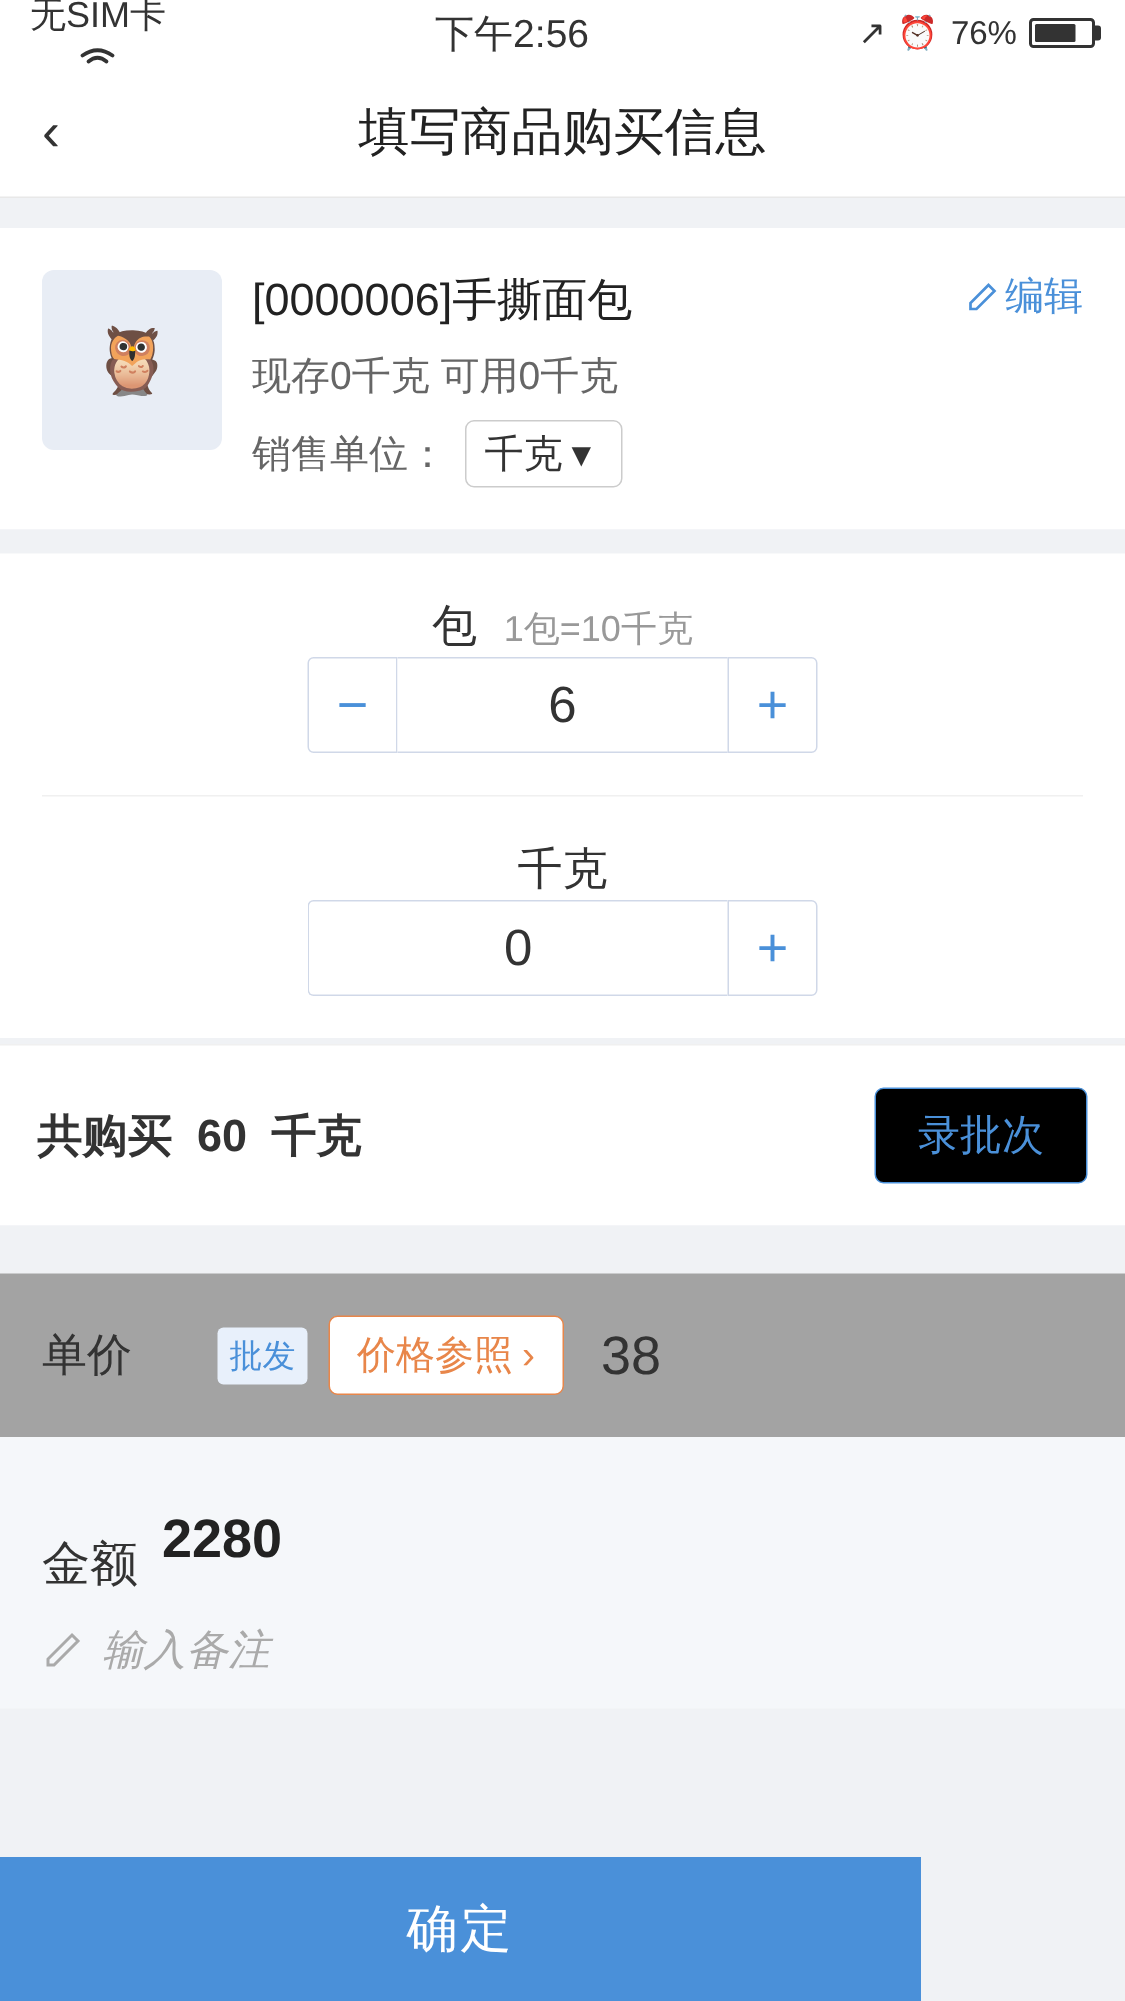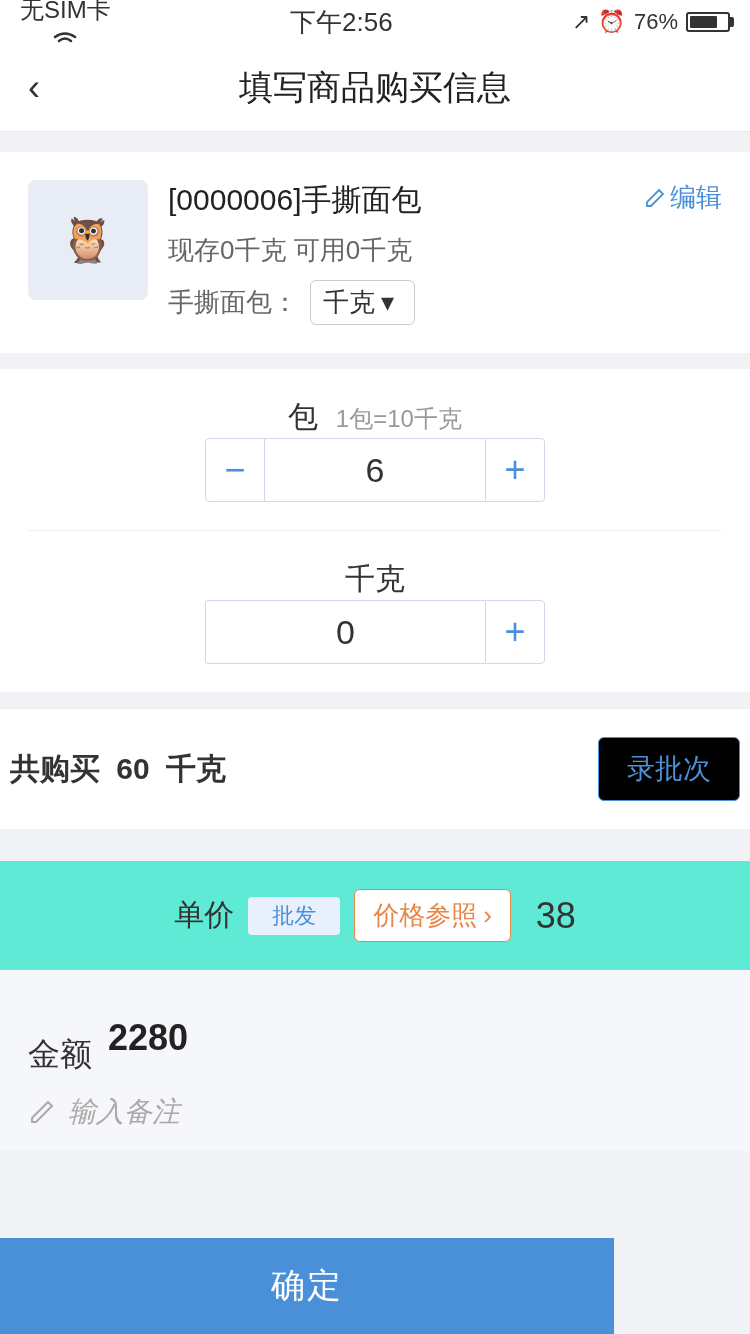--- a/index.html
+++ b/index.html
@@ -222,64 +222,65 @@
       outline: none;
       border-radius: 4px 0 0 4px;
     }
 
     
     .total-section {
       background: #fff;
       display: flex;
       align-items: center;
       justify-content: space-between;
-      padding: 28px 10px;
-      margin-top: 16px;
+      padding: 28px 25px;
+      margin-top: 4px;
       border-top: 1px solid #f0f0f0;
     }
     .total-text {
       font-size: 30px;
       color: #333;
     }
     .total-text span { font-weight: 600; }
     .batch-btn {
       border: 1px solid #4a90d9;
       color: #4a90d9;
       background: #000000;
       border-radius: 6px;
       padding: 12px 28px;
       font-size: 28px;
       cursor: pointer;
     }
 
     
     .price-section {
-      background: #5eead4;
+      background: #a3a3a3;
       padding: 28px 28px;
       display: flex;
       align-items: center;
-      justify-content: center;
+      justify-content: flex-start;
       margin-top: 16px;
       gap: 25px;
     }
     .price-left {
       display: flex;
       align-items: center;
       gap: 14px;
     }
     .price-label {
       font-size: 30px;
       color: #333;
     }
     .batch-tag {
       background: #e8f0fb;
       color: #4a90d9;
       font-size: 22px;
-      padding: 4px 24px;
+      padding: 4px 8px;
       border-radius: 4px;
+      margin-left: 43px;
     }
     .price-ref-btn {
       border: 1.5px solid #e8864a;
       color: #e8864a;
       background: #fff;
       border-radius: 6px;
       padding: 8px 18px;
       font-size: 26px;
       cursor: pointer;
       display: flex;
@@ -382,21 +383,21 @@
       <span class="product-name">[0000006]手撕面包</span>
       <span class="edit-btn">
         <svg width="22" height="22" viewBox="0 0 22 22" fill="none">
           <path d="M15 3l4 4L7 19H3v-4L15 3z" stroke="#4a90d9" stroke-width="1.8" fill="none"></path>
         </svg>
         <span>编辑</span>
       </span>
     </div>
     <div class="product-stock">现存0千克  可用0千克</div>
     <div class="product-unit-row">
-      <span class="product-unit-label">手撕面包：</span>
+      <span class="product-unit-label">销售单位：</span>
       <div class="unit-select">
         <span>千克</span>
         <span>▾</span>
       </div>
     </div>
   </div>
 </div>
 
 <div class="section-bg"></div>
 

